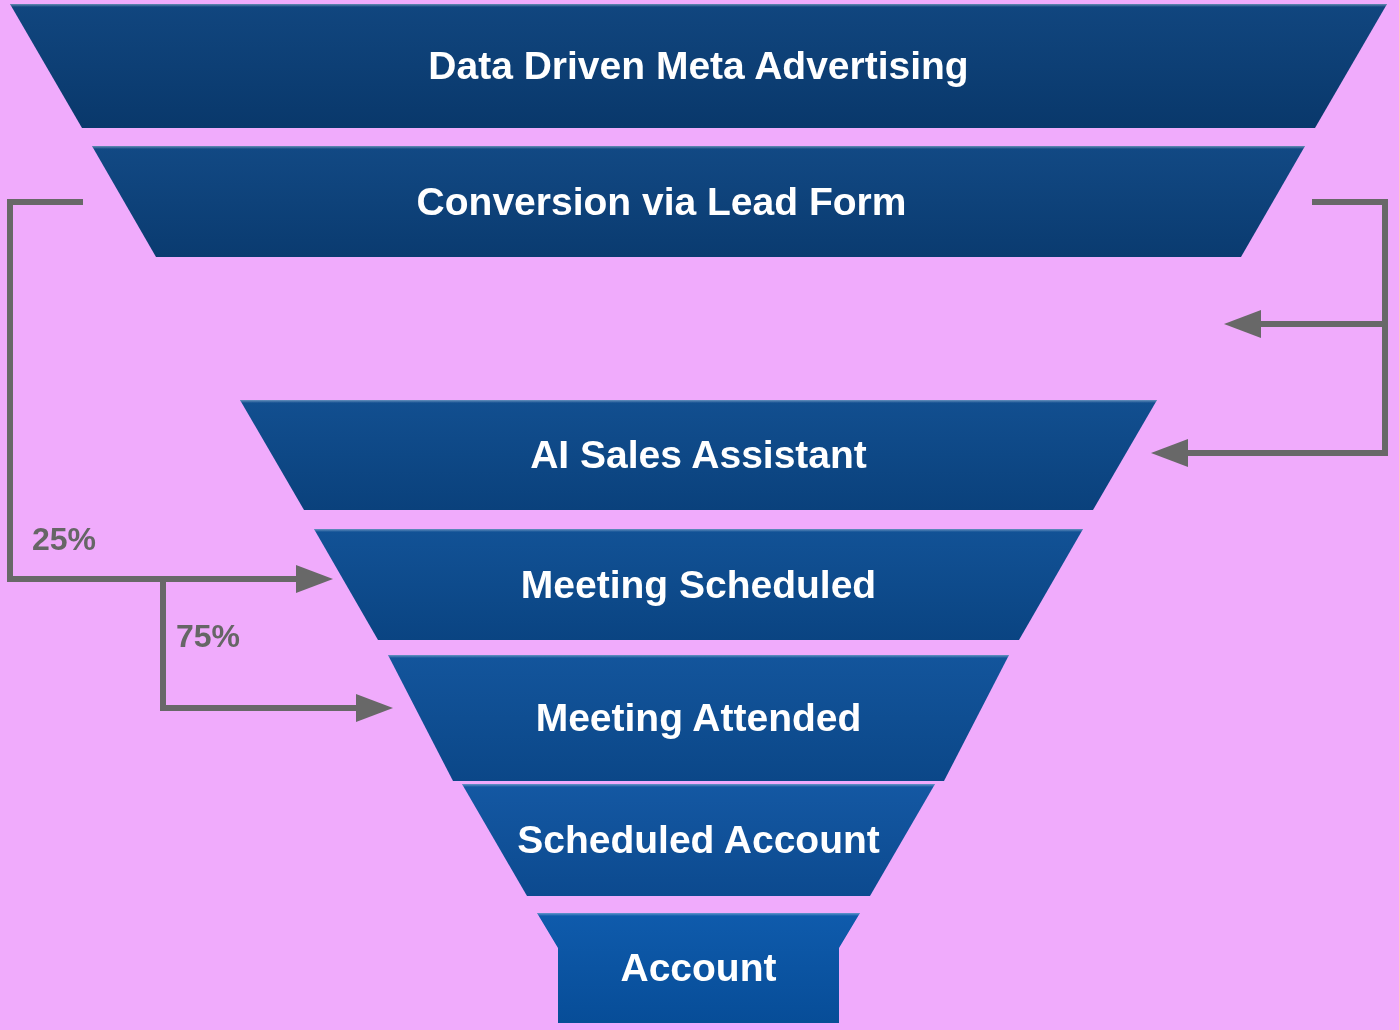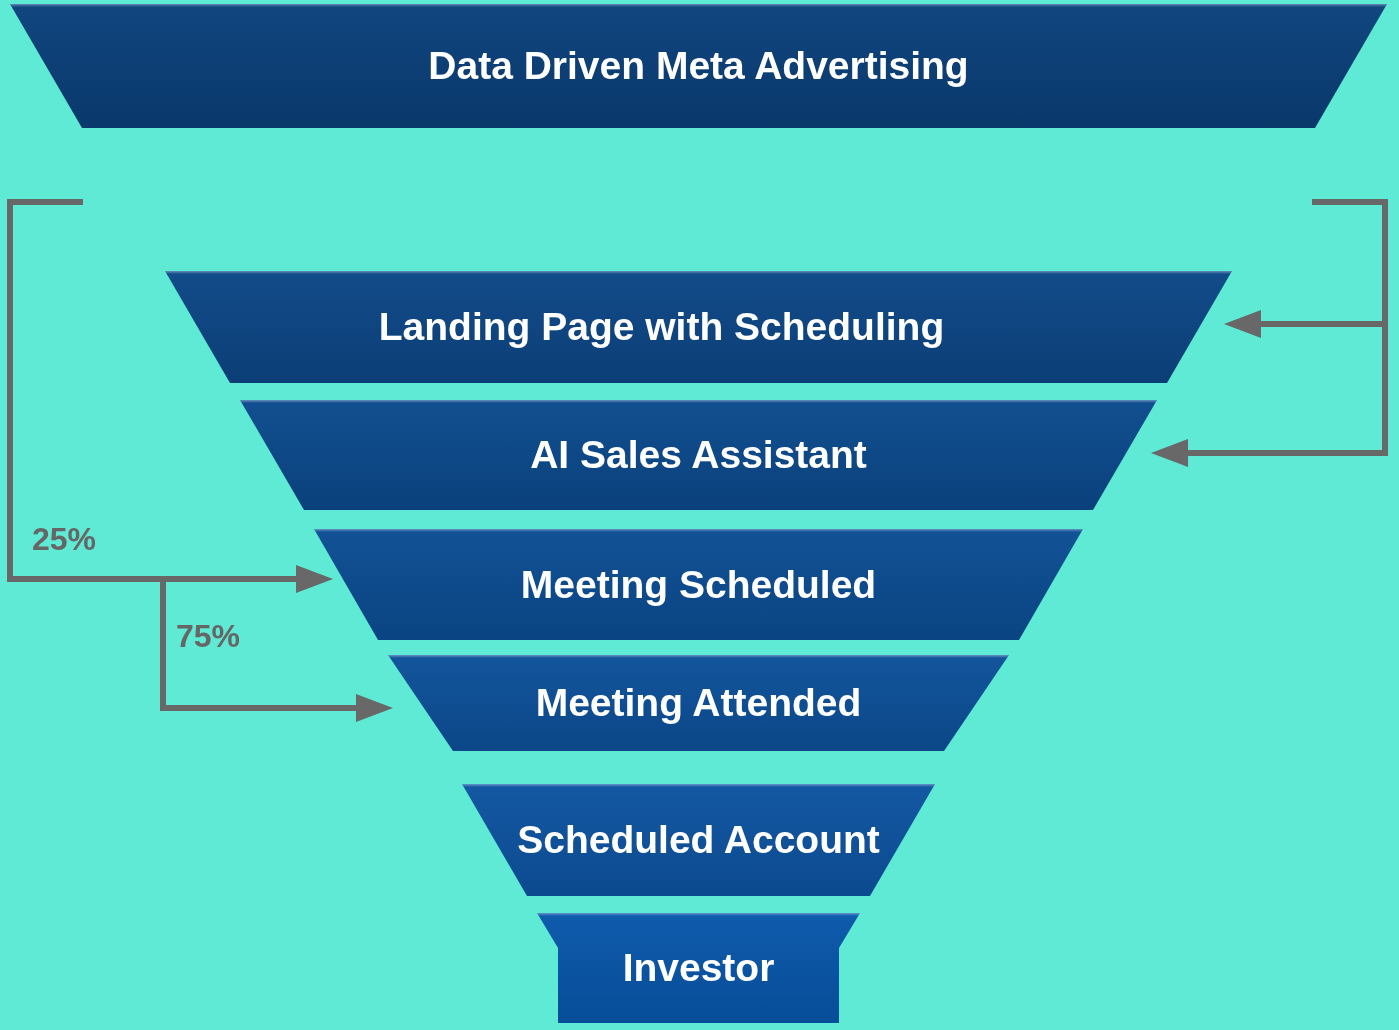--- a/index.html
+++ b/index.html
@@ -1,20 +1,20 @@
 <!DOCTYPE html>
 <html><head>
 <meta charset="utf-8">
 <style>
   html, body { margin: 0; padding: 0; background: #000; }
   .canvas {
     position: relative;
     width: 1399px;
     height: 1030px;
-    background: #5eead4;
+    background: #f0abfc;
     overflow: hidden;
     font-family: "Liberation Sans", "DejaVu Sans", sans-serif;
   }
 
   
   .band {
     position: absolute;
     display: flex;
     align-items: center;
     justify-content: center;
@@ -30,21 +30,21 @@
   .s1 { left: 10px;  top: 4px;   width: 1377px; height: 124px;
         clip-path: polygon(0 0, 100% 0, calc(100% - 72px) 100%, 72px 100%); }
   .s2 { left: 92px;  top: 146px; width: 1213px; height: 111px;
         clip-path: polygon(0 0, 100% 0, calc(100% - 64px) 100%, 64px 100%); }
   .s3 { left: 165px; top: 271px; width: 1067px; height: 112px;
         clip-path: polygon(0 0, 100% 0, calc(100% - 65px) 100%, 65px 100%); }
   .s4 { left: 240px; top: 400px; width: 917px;  height: 110px;
         clip-path: polygon(0 0, 100% 0, calc(100% - 64px) 100%, 64px 100%); }
   .s5 { left: 314px; top: 529px; width: 769px;  height: 111px;
         clip-path: polygon(0 0, 100% 0, calc(100% - 64px) 100%, 64px 100%); }
-  .s6 { left: 388px; top: 655px; width: 621px;  height: 96px;
+  .s6 { left: 388px; top: 655px; width: 621px;  height: 126px;
         clip-path: polygon(0 0, 100% 0, calc(100% - 65px) 100%, 65px 100%); }
   .s7 { left: 462px; top: 784px; width: 473px;  height: 112px;
         clip-path: polygon(0 0, 100% 0, calc(100% - 65px) 100%, 65px 100%); }
   .s8 { left: 537px; top: 913px; width: 323px;  height: 110px;
         clip-path: polygon(0 0, 100% 0, 302px 35px, 302px 100%, 21px 100%, 21px 35px); }
   
   .s2 .band-label, .s3 .band-label { transform: translateX(-37px); }
 
   
   .line {
@@ -94,37 +94,37 @@
   .rb-arrow-2    { left: 1151px; top: 439px; }
 </style>
 </head>
 <body>
 
 <div class="canvas">
 
   <div class="band s1" style="background: linear-gradient(rgba(205, 223, 242, 0.45) 0px, rgba(205, 223, 242, 0) 3px), linear-gradient(rgb(17, 70, 127) 0%, rgb(9, 56, 107) 100%);">
     <div class="band-label" style="color: rgb(255, 255, 255);">Data Driven Meta Advertising</div>
   </div>
-  <div class="band s3" style="background: linear-gradient(rgba(205, 223, 242, 0.45) 0px, rgba(205, 223, 242, 0) 3px), linear-gradient(rgb(19, 76, 138) 0%, rgb(11, 62, 118) 100%);">
-    <div class="band-label" style="color: rgb(255, 255, 255);">Landing Page with Scheduling</div>
+  <div class="band s2" style="background: linear-gradient(rgba(205, 223, 242, 0.45) 0px, rgba(205, 223, 242, 0) 3px), linear-gradient(rgb(18, 73, 132) 0%, rgb(10, 59, 112) 100%);">
+    <div class="band-label" style="color: rgb(255, 255, 255);">Conversion via Lead Form</div>
   </div>
   <div class="band s5" style="background: linear-gradient(rgba(205, 223, 242, 0.45) 0px, rgba(205, 223, 242, 0) 3px), linear-gradient(rgb(18, 82, 150) 0%, rgb(10, 68, 130) 100%);">
     <div class="band-label" style="color: rgb(255, 255, 255);">Meeting Scheduled</div>
   </div>
   <div class="band s4" style="background: linear-gradient(rgba(205, 223, 242, 0.45) 0px, rgba(205, 223, 242, 0) 3px), linear-gradient(rgb(18, 79, 144) 0%, rgb(10, 65, 124) 100%);">
     <div class="band-label" style="color: rgb(255, 255, 255);">AI Sales Assistant</div>
   </div>
   <div class="band s6" style="background: linear-gradient(rgba(205, 223, 242, 0.45) 0px, rgba(205, 223, 242, 0) 3px), linear-gradient(rgb(19, 85, 156) 0%, rgb(11, 71, 136) 100%);">
     <div class="band-label" style="color: rgb(255, 255, 255);">Meeting Attended</div>
   </div>
   <div class="band s7" style="background: linear-gradient(rgba(205, 223, 242, 0.45) 0px, rgba(205, 223, 242, 0) 3px), linear-gradient(rgb(20, 88, 163) 0%, rgb(12, 74, 143) 100%);">
     <div class="band-label" style="color: rgb(255, 255, 255);">Scheduled Account</div>
   </div>
   <div class="band s8" style="background: linear-gradient(rgba(205, 223, 242, 0.45) 0px, rgba(205, 223, 242, 0) 3px), linear-gradient(rgb(15, 91, 172) 0%, rgb(7, 77, 152) 100%);">
-    <div class="band-label" style="color: rgb(255, 255, 255);">Investor</div>
+    <div class="band-label" style="color: rgb(255, 255, 255);">Account</div>
   </div>
 
   <div class="line lb-top-h"></div>
   <div class="line lb-vert"></div>
   <div class="line lb-h-25"></div>
   <div class="arrow-right lb-arrow-25"></div>
   <div class="line lb-branch-v"></div>
   <div class="line lb-h-75"></div>
   <div class="arrow-right lb-arrow-75"></div>
 

